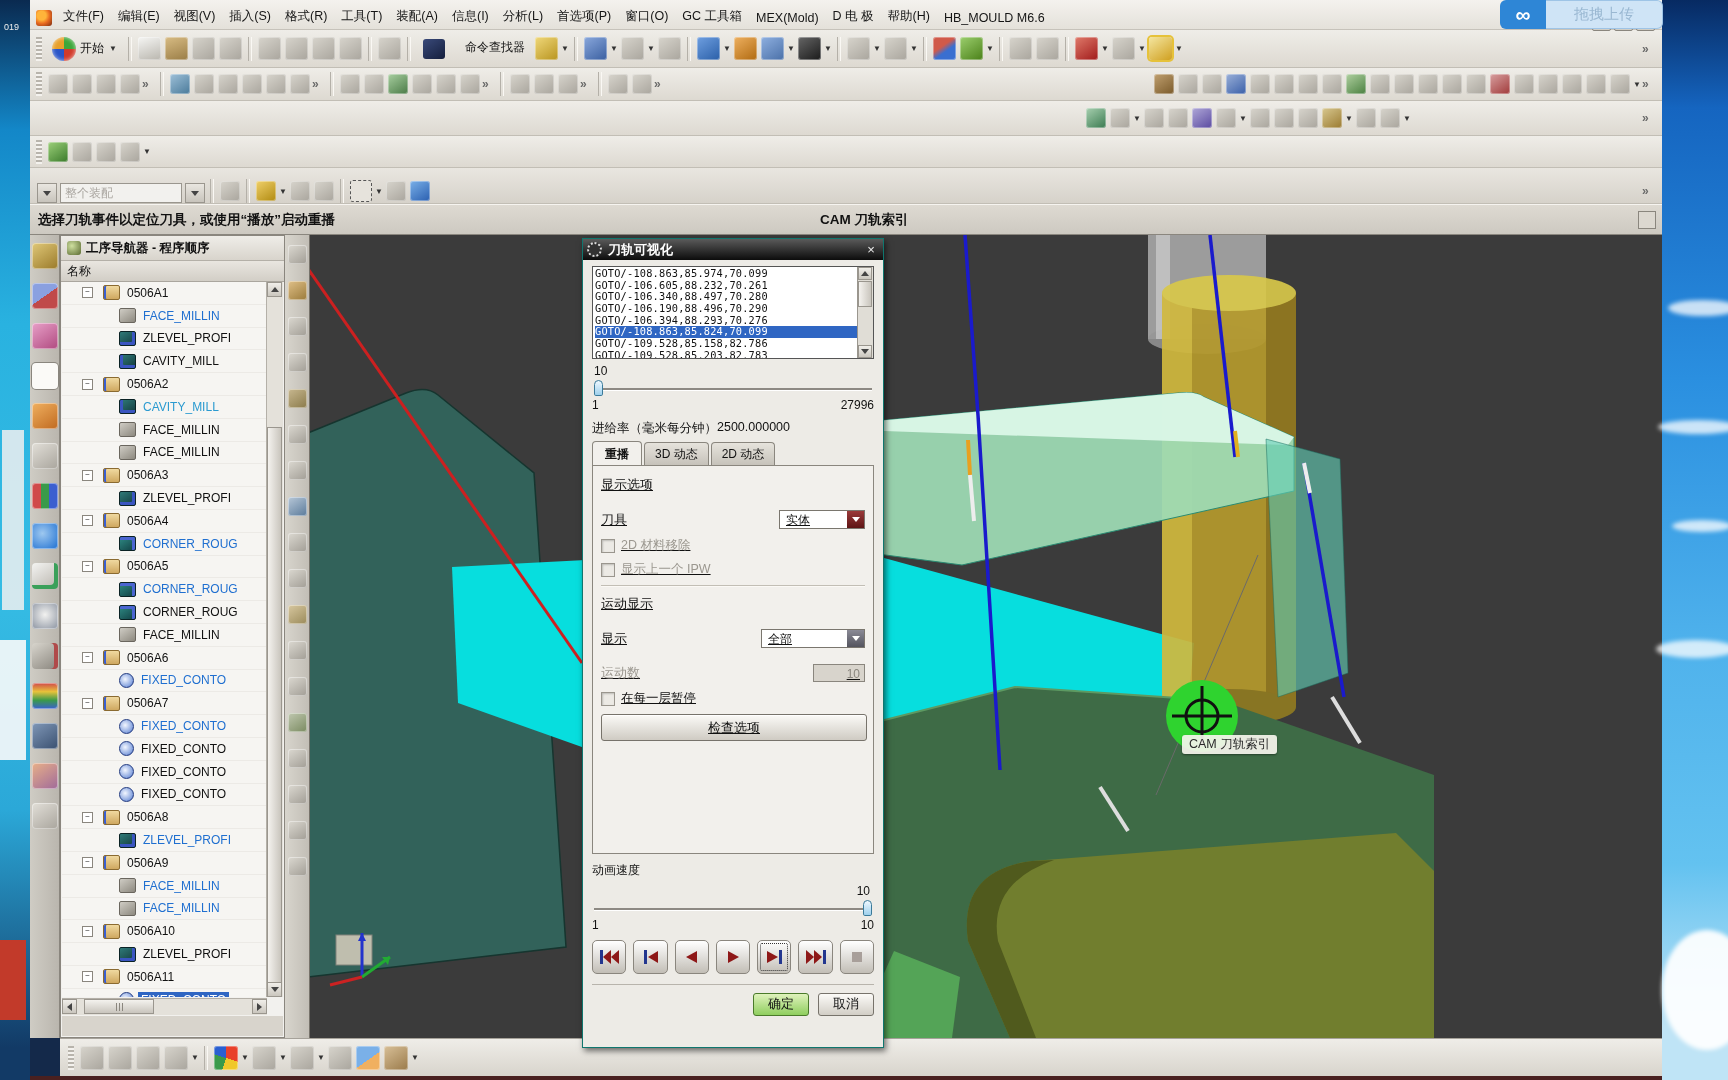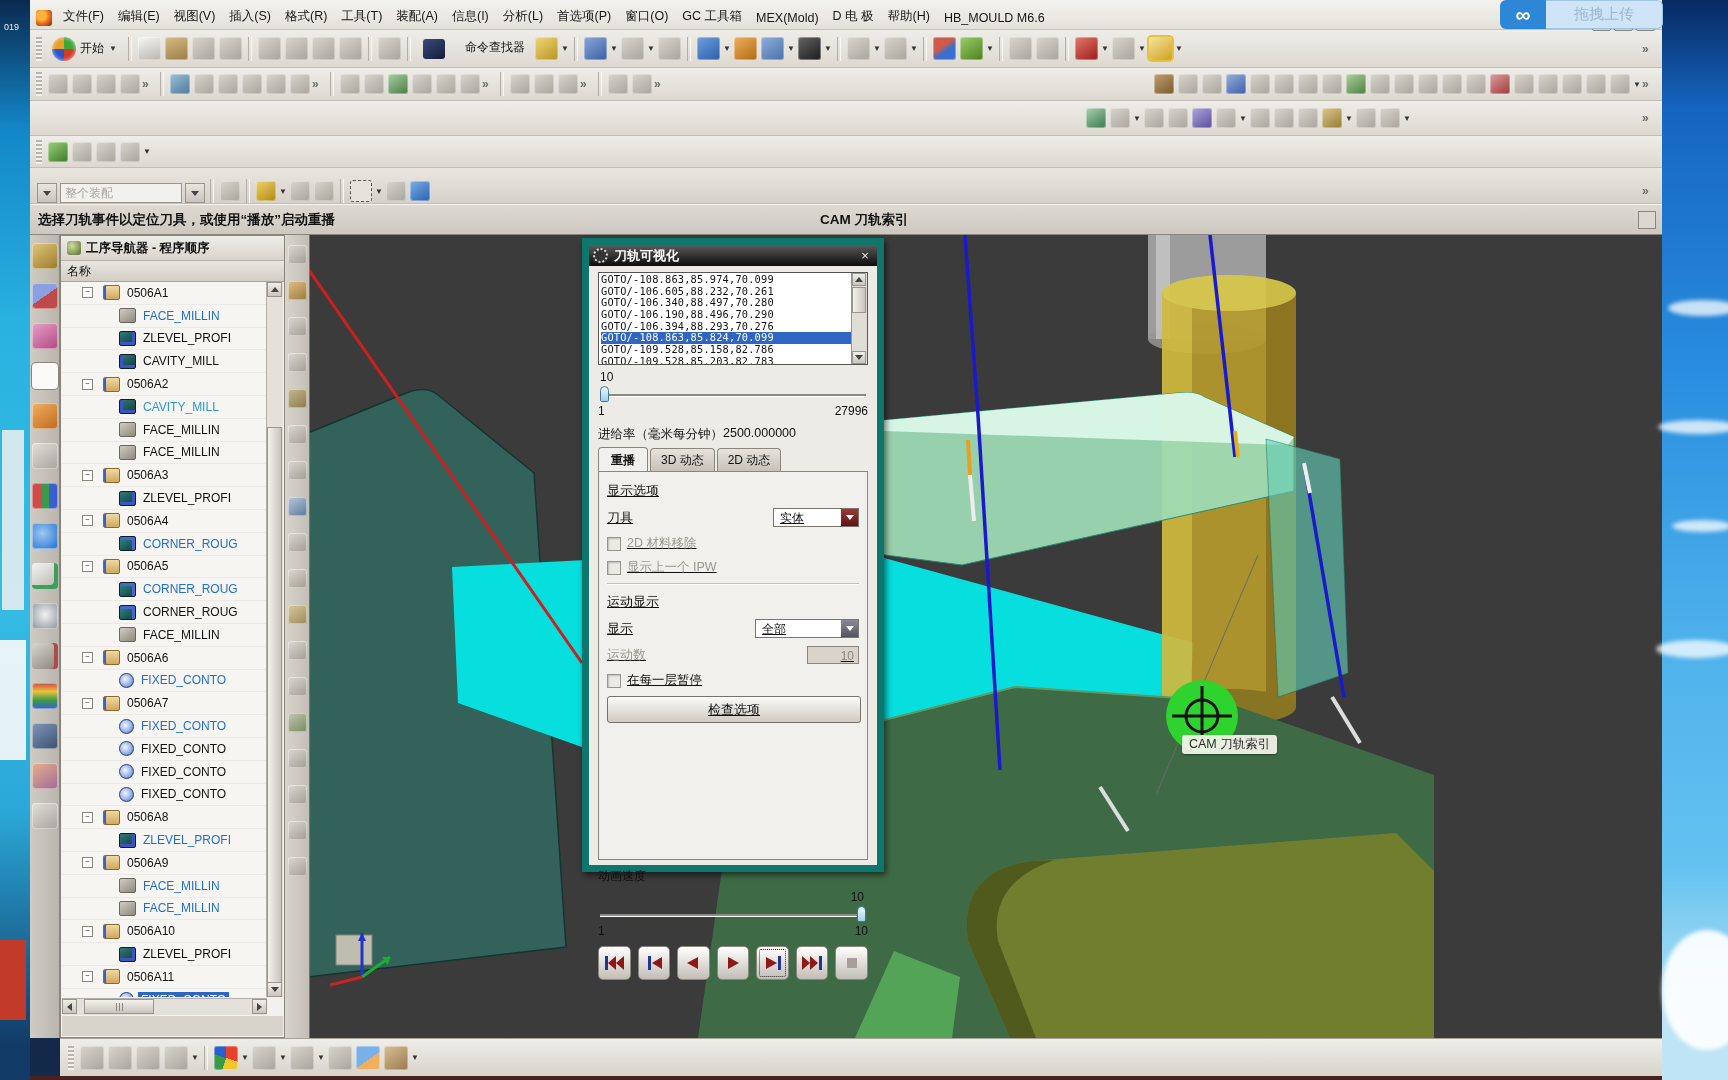--- a/index.html
+++ b/index.html
@@ -78,21 +78,21 @@
   .hthumb{position:absolute;left:22px;top:0;width:70px;height:15px;background:linear-gradient(180deg,#f4f2ee,#c9c5bd);border:1px solid #9a968e;box-sizing:border-box;display:flex;align-items:center;justify-content:center;gap:2px;}
   .grip{width:1px;height:8px;background:#8a867e;}
   .nav-foot{position:absolute;left:1px;right:1px;bottom:1px;height:20px;background:#d8d4cc;}
   
   .opstrip{left:285px;top:235px;width:25px;height:803px;background:linear-gradient(90deg,#d8d5cd,#c2beb6);border-right:1px solid #77736b;display:flex;flex-direction:column;align-items:center;gap:17px;padding-top:10px;box-sizing:border-box;}
   .osi{width:19px;height:19px;border-radius:3px;background:linear-gradient(145deg,#dcd9d1,#a19d95);flex:none;box-shadow:inset 0 0 0 1px rgba(255,255,255,.4);}
   
   .vp{left:310px;top:235px;width:1352px;height:803px;background:#3b3b3b;overflow:hidden;}
   .tipbox{position:absolute;left:872px;top:500px;height:19px;padding:0 7px;background:rgba(246,245,238,.92);border-radius:3px;font-size:12.5px;line-height:19px;color:#2a2a2a;box-shadow:0 1px 2px rgba(0,0,0,.4);}
   
-  .dlg{left:582px;top:238px;width:302px;height:634px;background:#edebe6;border:7px solid #0f766e;box-shadow:2px 3px 6px rgba(0,0,0,.55);box-sizing:border-box;z-index:10;}
+  .dlg{left:582px;top:238px;width:302px;height:810px;background:#edebe6;border:1px solid #0f766e;box-shadow:2px 3px 6px rgba(0,0,0,.55);box-sizing:border-box;z-index:10;}
   .dlg-tb{height:21px;background:linear-gradient(180deg,#5a5a5a,#0c0c0c);display:flex;align-items:center;padding:0 4px;gap:6px;}
   .dlg-gear{width:15px;height:15px;border-radius:50%;border:2px dotted #ddd;box-sizing:border-box;background:#333;flex:none;}
   .dlg-title{color:#fff;font-weight:bold;font-size:13px;flex:1;}
   .dlg-x{color:#eee;font-size:13px;width:16px;text-align:center;flex:none;}
   .dlg-bd{padding:6px 9px 0 9px;position:relative;height:calc(100% - 27px);box-sizing:border-box;}
   .glist{height:91px;background:#fff;border:1px solid #555;position:relative;overflow:hidden;}
   .grows{position:absolute;left:2px;top:1px;right:16px;bottom:0;overflow:hidden;font-family:"DejaVu Sans Mono","Liberation Mono",monospace;font-size:10.3px;}
   .grow{height:11.7px;line-height:11.7px;white-space:nowrap;letter-spacing:.2px;}
   .grow.sel{background:#2f66c3;color:#fff;}
   .gsb{position:absolute;right:0;top:0;width:15px;bottom:0;background:#e0ddd6;border-left:1px solid #9a968e;}
@@ -100,21 +100,21 @@
   .slider{position:relative;height:17px;margin-top:2px;}
   .strack{position:absolute;left:2px;right:2px;top:8px;height:2px;background:#8d8983;box-shadow:0 1px 0 #fff;}
   .sthumb{position:absolute;top:0;width:9px;height:16px;border-radius:5px 5px 2px 2px;background:linear-gradient(180deg,#eef8ff,#9ed0ec);border:1px solid #3a7a9a;box-sizing:border-box;}
   .srow{display:flex;justify-content:space-between;font-size:12px;margin-top:1px;}
   .feed{display:flex;font-size:12.5px;margin:8px 0 6px 0;}
   .tabs{display:flex;align-items:flex-end;height:22px;}
   .tab{padding:3px 10px 2px 10px;border:1px solid #8a867e;border-bottom:none;border-radius:4px 4px 0 0;background:linear-gradient(180deg,#e6e3dc,#c6c2ba);margin-right:2px;font-size:12px;}
   .tab.act{background:#f2f0ec;font-weight:bold;padding:4px 12px 3px 12px;position:relative;top:1px;}
   .pane{border:1px solid #8a867e;background:#f2f0ec;height:389px;padding:8px 8px 0 8px;box-sizing:border-box;position:relative;text-decoration:underline;}
   .sect{font-size:13px;margin:2px 0 8px 0;}
-  .frow{display:flex;align-items:center;margin-bottom:8px;}
+  .frow{display:flex;align-items:center;margin-bottom:8px;margin-top:16px;}
   .frow .lbl{font-size:13px;}
   .frow .right{margin-left:auto;}
   .dd{display:flex;height:19px;border:1px solid #7a766e;background:#fff;box-sizing:border-box;}
   .dd .val{padding:1px 6px;font-size:12px;flex:1;}
   .dd .ab{width:17px;display:flex;align-items:center;justify-content:center;flex:none;}
   .ab.red{background:linear-gradient(180deg,#9a3a3a,#5e1414);}
   .ab.gray{background:linear-gradient(180deg,#8a8a96,#54545e);}
   .ab .tri-d{border-top-color:#fff;margin:0;}
   .cb{display:flex;align-items:center;gap:6px;margin-bottom:7px;}
   .cbx{width:12px;height:12px;border:1px solid #9a968e;background:#eceae5;box-shadow:inset 1px 1px 2px rgba(0,0,0,.2);flex:none;}
@@ -915,20 +915,24 @@
             <polygon points="10,1 18,8 10,15" fill="#8e1818"></polygon>
             <rect x="19" y="1" width="3" height="14" fill="#23368f"></rect>
           </svg>
         </span>
       <span class="pbtn">
           <svg width="24" height="16">
             <rect x="7" y="3" width="10" height="10" fill="#a89f9a"></rect>
           </svg>
         </span>
     </div>
+    <div class="okrow">
+      <span class="btn ok">确定</span>
+      <span class="btn">取消</span>
+    </div>
   </div>
 </div>
 
 <div class="abs taskfrag"></div>
 <div class="abs bbar">
   <span class="hdl"></span>
   <div style="display:flex;align-items:center;">
 
   <span class="ti"></span>
       <span class="ti"></span>

